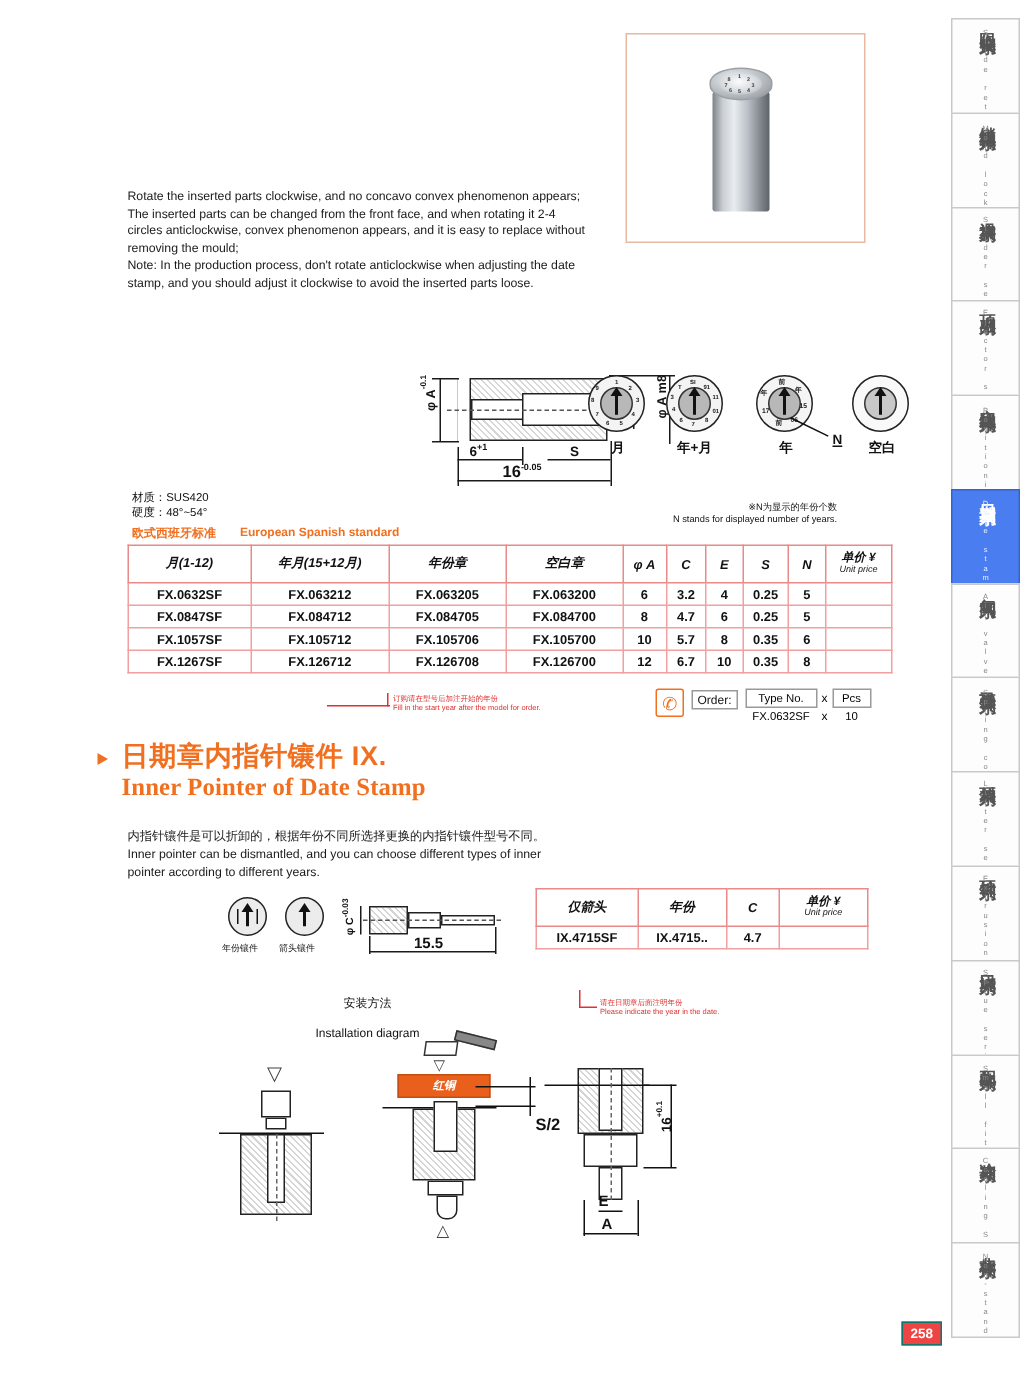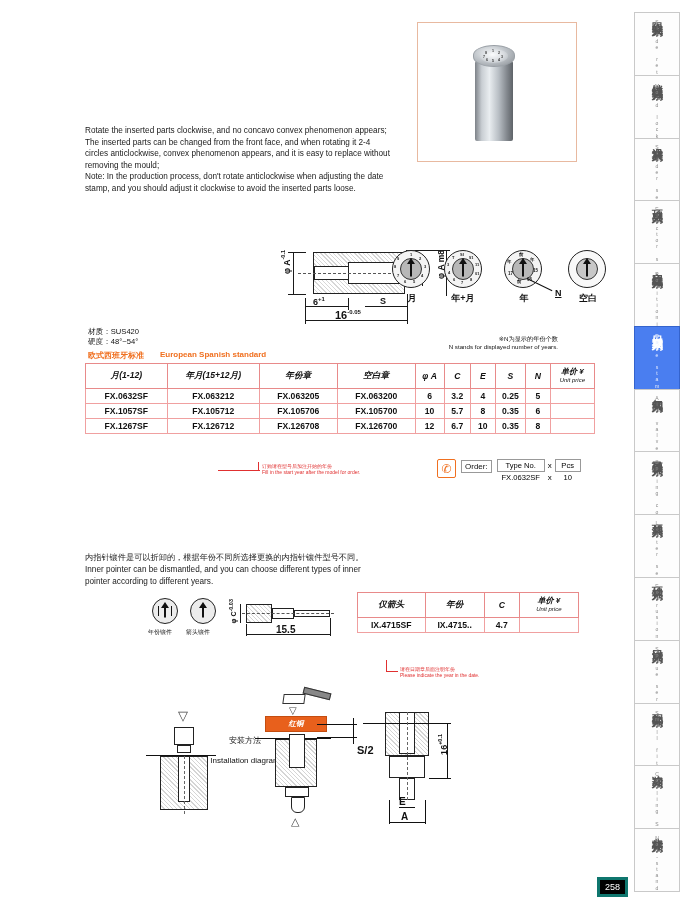--- a/index.html
+++ b/index.html
@@ -41,24 +41,24 @@
   .tab-en {
     writing-mode: vertical-rl;
     font-size: 5px; color: #888; letter-spacing: .2px;
     white-space: nowrap; max-height: 100%; overflow: hidden;
   }
   .tab.active .tab-cn { color: #fff; }
   .tab.active .tab-en { color: #e8eeff; }
 
   #page-num {
     position: absolute; right: 52px; bottom: 18px;
-    background: #000000; color: #fff;
-    font-size: 9px; font-weight: normal;
+    background: #ef4444; color: #fff;
+    font-size: 9px; font-weight: bold;
     padding: 2px 5px;
-    border: 3px solid #0f766e;
+    border: 1px solid #0f766e;
   }
 
   
   #content { position: absolute; left: 0; top: 0; width: 620px; height: 915px; }
 
   .sect-head { position: absolute; }
   .bullet {
     position: absolute; left: 0; top: 8px;
     width: 0; height: 0;
     border-left: 7px solid #f07020;
@@ -418,20 +418,32 @@
           <td>FX.063205</td>
           <td>FX.063200</td>
           <td>6</td>
           <td>3.2</td>
           <td>4</td>
           <td>0.25</td>
           <td>5</td>
           <td></td>
         </tr>
         <tr>
+          <td>FX.0847SF</td>
+          <td>FX.084712</td>
+          <td>FX.084705</td>
+          <td>FX.084700</td>
+          <td>8</td>
+          <td>4.7</td>
+          <td>6</td>
+          <td>0.25</td>
+          <td>5</td>
+          <td></td>
+        </tr>
+        <tr>
           <td>FX.1057SF</td>
           <td>FX.105712</td>
           <td>FX.105706</td>
           <td>FX.105700</td>
           <td>10</td>
           <td>5.7</td>
           <td>8</td>
           <td>0.35</td>
           <td>6</td>
           <td></td>
@@ -466,20 +478,27 @@
           <span class="ord-cell" style="min-width:26px;">Pcs</span>
         </div>
         <div class="ord-row">
           <span class="ord-val">FX.0632SF</span>
           <span>x</span>
           <span class="ord-val" style="min-width:26px;">10</span>
         </div>
       </div>
     </div>
 
+    <div class="sect-head" style="left:65px; top:494px;">
+      <div class="bullet"></div>
+      <div style="margin-left:16px;">
+        <div class="h-cn">日期章内指针镶件  IX.</div>
+        <div class="h-en" style="font-family:'Liberation Serif', serif;">Inner Pointer of Date Stamp</div>
+      </div>
+    </div>
 
     <div class="body-text en" style="left:85px; top:564px; width:350px;">Inner pointer can be dismantled, and you can choose different types of inner
 pointer according to different years.</div>
     <div class="body-text" style="left:85px; top:552px; width:350px;">内指针镶件是可以折卸的，根据年份不同所选择更换的内指针镶件型号不同。</div>
 
     <div style="position:absolute; left:152px; top:598px;">
 
       <div class="pin-dial" style="left:0px; top:0px;">
         <div class="arrow-shaft" style="height:13px;"></div>
         <div class="arrow-head" style="margin-top:-9px;"></div>
@@ -528,21 +547,21 @@
           <td></td>
         </tr>
       </tbody>
     </table>
 
     <div class="leader" style="left:386px; top:660px; width:1px; height:12px;"></div>
     <div class="leader" style="left:386px; top:671px; width:12px; height:1px;"></div>
     <div class="red-note" style="left:400px; top:666px; width:160px;">请在日期章后面注明年份
 Please indicate the year in the date.</div>
 
-    <div class="inst-title" style="left:200px; top:726px; width:90px;">
+    <div class="inst-title" style="left:200px; top:654px; width:90px;">
       <span>安装方法</span><br>
       <span>Installation diagram</span>
     </div>
 
     <div style="position:absolute; left:150px; top:715px;">
       <div class="hollow-arrow" style="left:28px; top:-6px;">▽</div>
       <div class="white-part" style="left:24px; top:12px; width:20px; height:18px;"></div>
       <div class="white-part" style="left:27px; top:30px; width:14px; height:8px;"></div>
       <div class="surf-line" style="left:-4px; top:40px; width:70px;"></div>
       <div class="mold" style="left:10px; top:41px; width:48px; height:54px;"></div>

